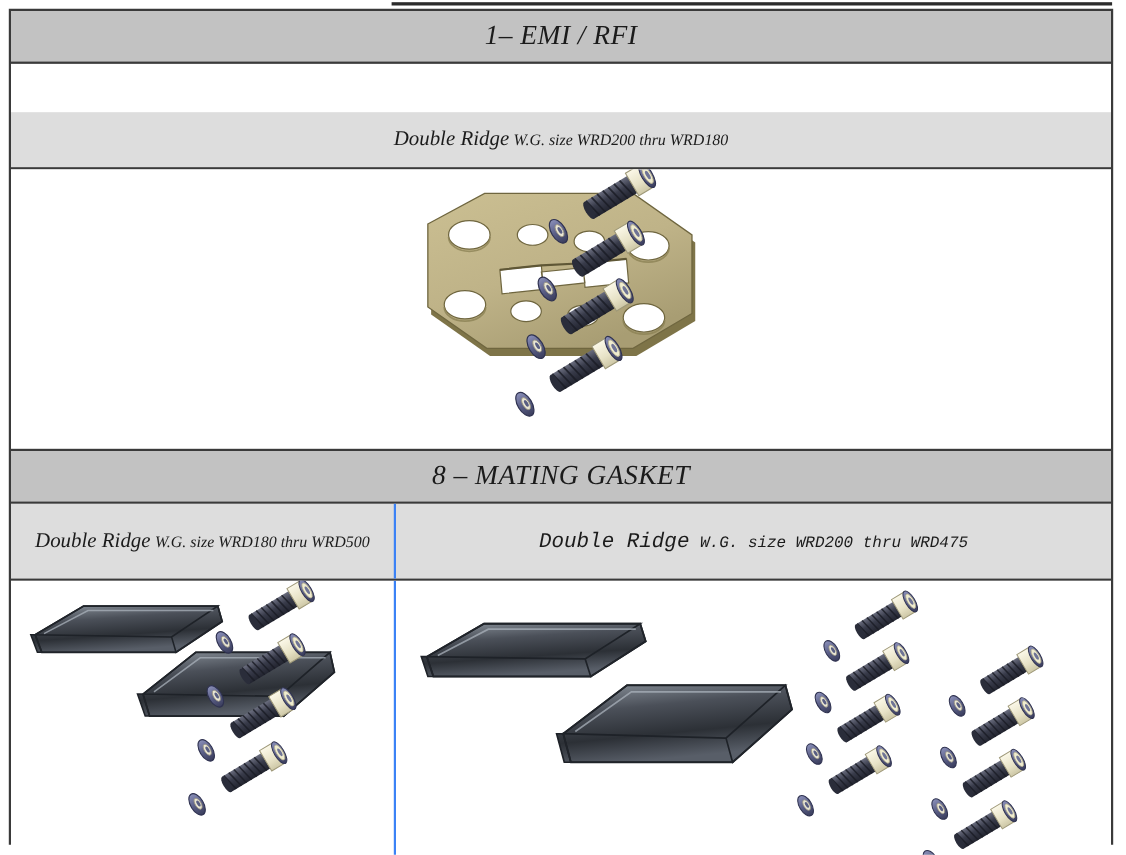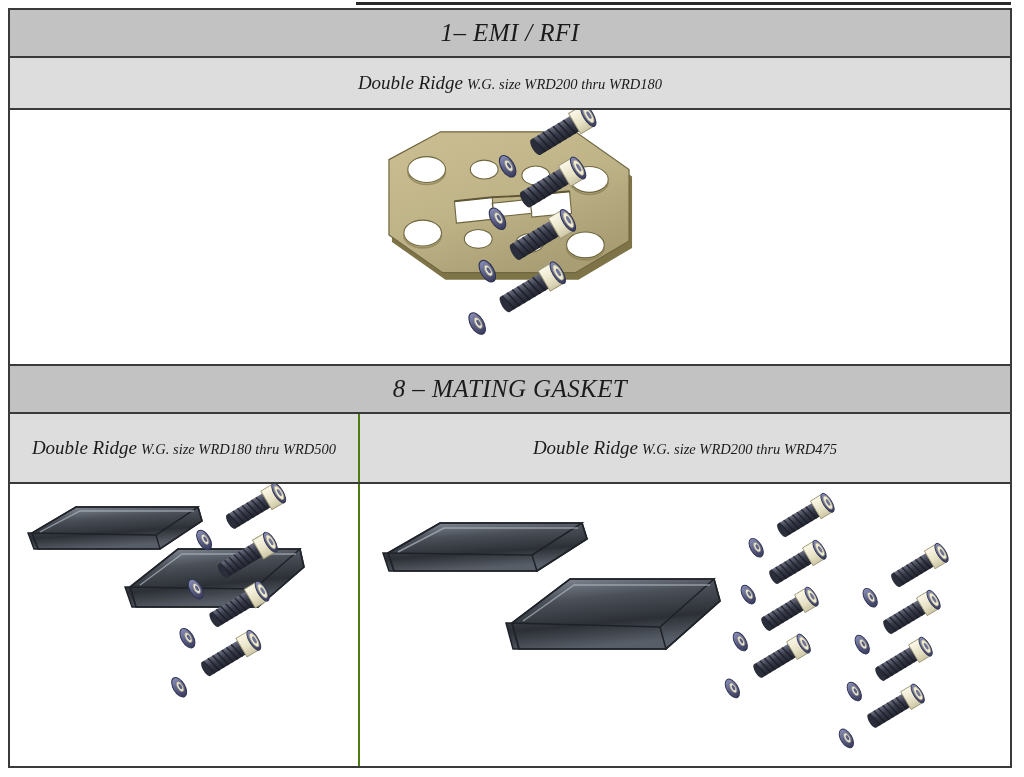--- a/index.html
+++ b/index.html
@@ -49,21 +49,21 @@
     height: 48px;
     align-items: center;
     justify-content: center;
   }
   .sub-row {
     background: #dddddd;
     border-bottom: 2px solid #3a3a3a;
     align-items: center;
     justify-content: center;
   }
-  .sub-row-1 { height: 52px; }
+  .sub-row-1 { height: 52px; margin-top: 44px; }
   .sub-row-2 { height: 70px; }
 
   .hdr-title {
     font-style: italic;
     font-size: 25px;
     color: #1b1b1b;
     letter-spacing: 0.4px;
     white-space: nowrap;
   }
 
@@ -93,26 +93,27 @@
   #emi-img-row { height: 256px; }
   #gasket-img-row {
     height: 282px;
     border-bottom: none;
     display: flex;
   }
 
   .split-left {
     width: 350px;
     box-sizing: border-box;
-    border-right: 2px solid #4d7c0f;
+    border-right: 2px solid #3b82f6;
     position: relative;
   }
   .split-right {
     flex: 1;
     position: relative;
+    font-family: Liberation Mono, monospace;
   }
 
   .cell-fig {
     position: absolute;
     left: 0; top: 0;
     width: 100%;
     height: 100%;
   }
   .cell-fig svg { display: block; width: 100%; height: 100%; }
 

